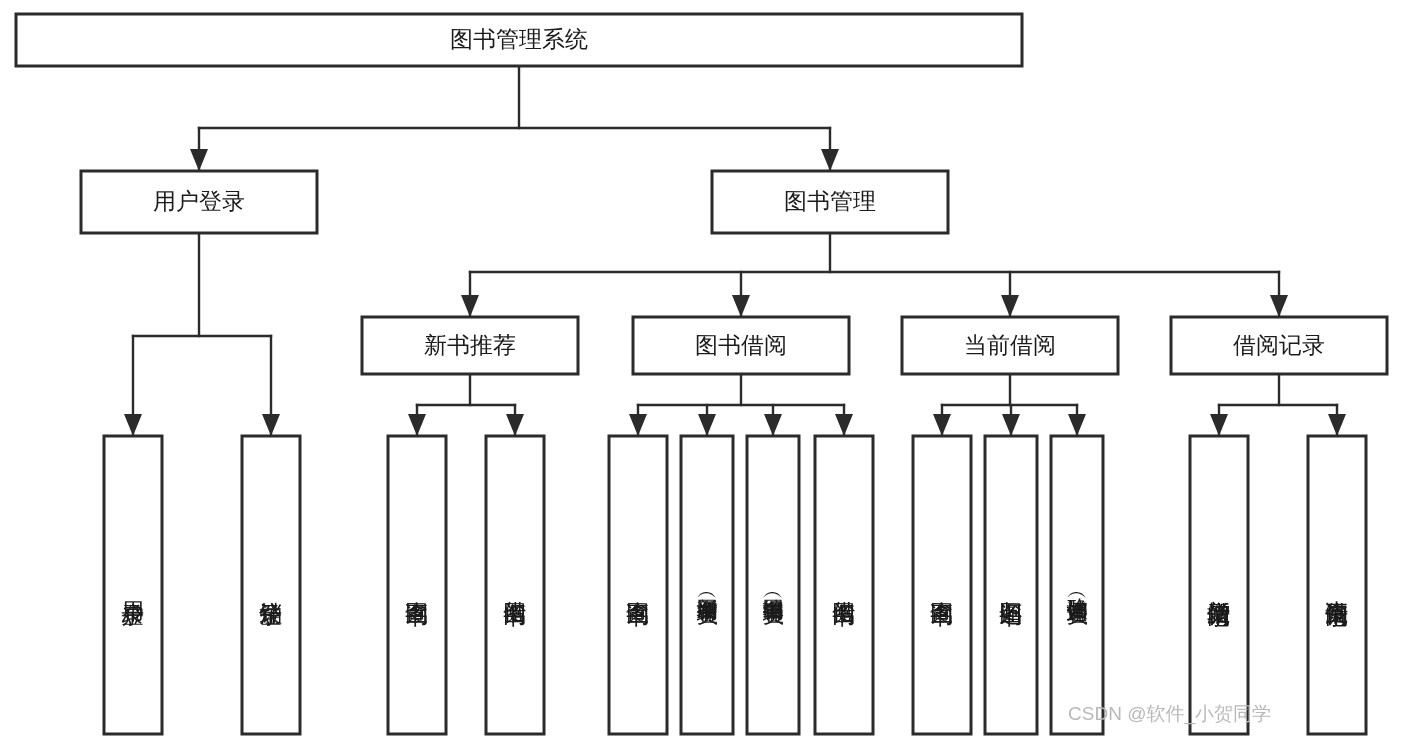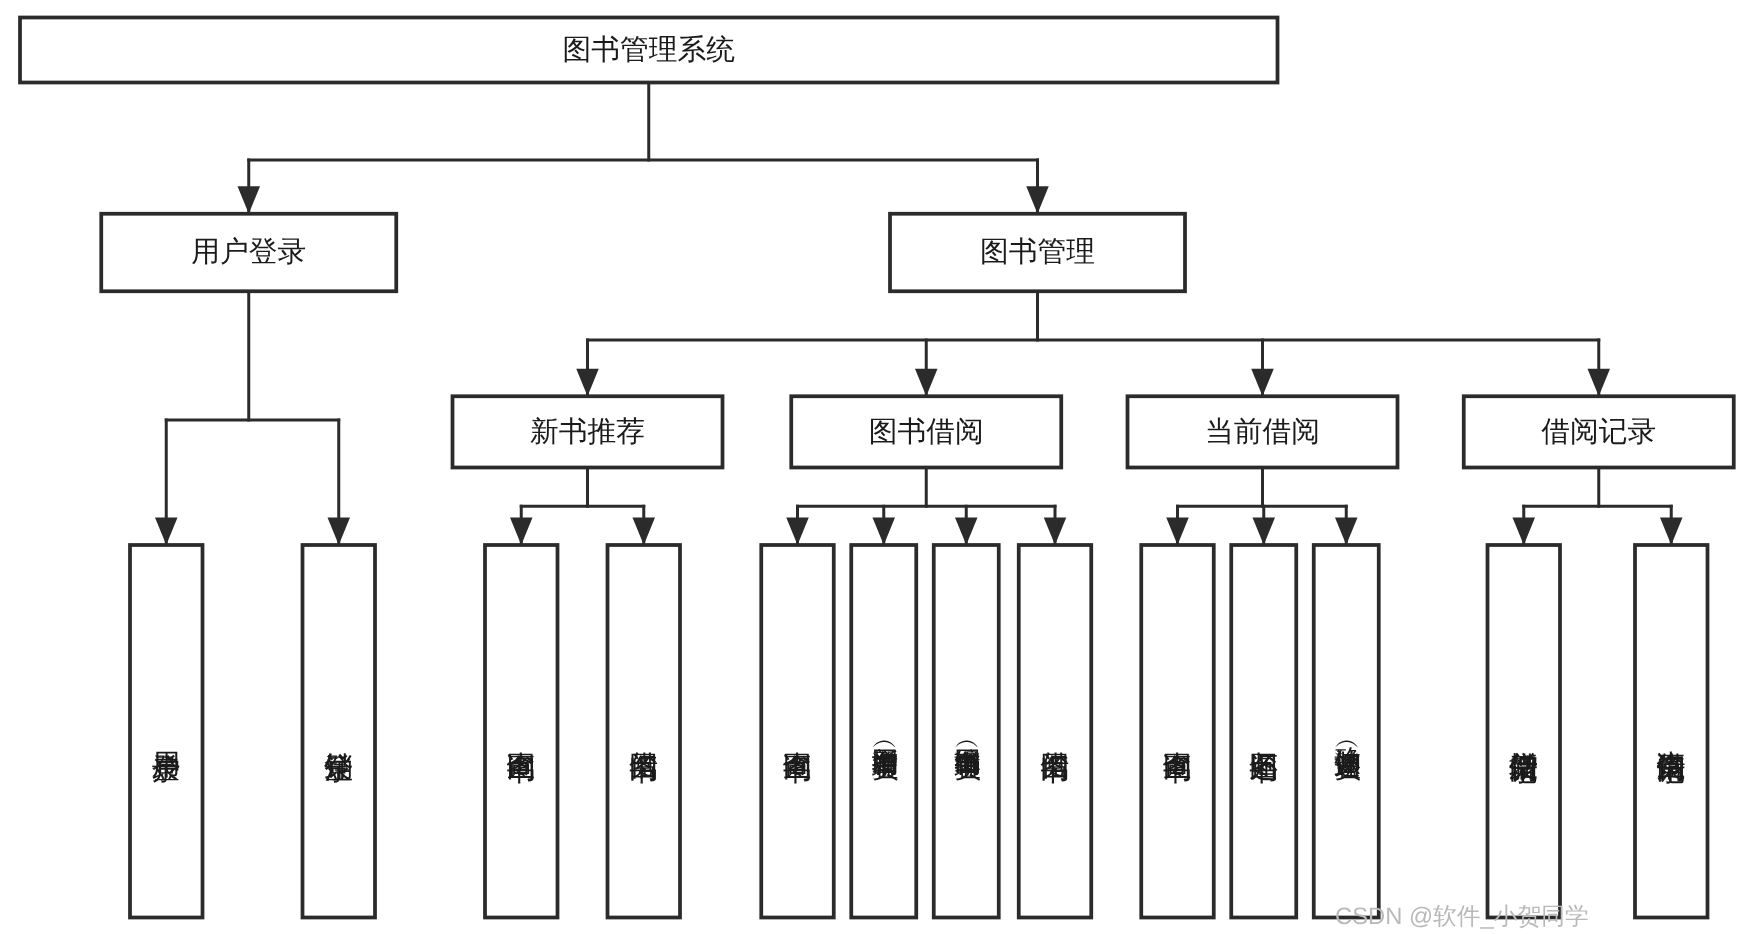--- a/index.html
+++ b/index.html
@@ -20,21 +20,21 @@
     position:absolute;display:flex;align-items:center;justify-content:center;
     pointer-events:none;
   }
   .v-label{
     writing-mode:vertical-rl;text-orientation:upright;
     font-family:"Liberation Sans","DejaVu Sans",sans-serif;
     font-size:23px;line-height:1.16;color:#1b1b1b;letter-spacing:1px;
     white-space:nowrap;
   }
   .watermark{
-    position:absolute;right:8px;bottom:1px;
+    position:absolute;right:8px;bottom:20px;
     font-family:"Liberation Sans","DejaVu Sans",sans-serif;
     font-size:19px;color:#b9b9b9;white-space:nowrap;
   }
 </style>
 </head>
 <body>
 
 <div id="stage">
 
   <svg id="diagram" viewBox="0 0 1405 747" xmlns="http://www.w3.org/2000/svg">

